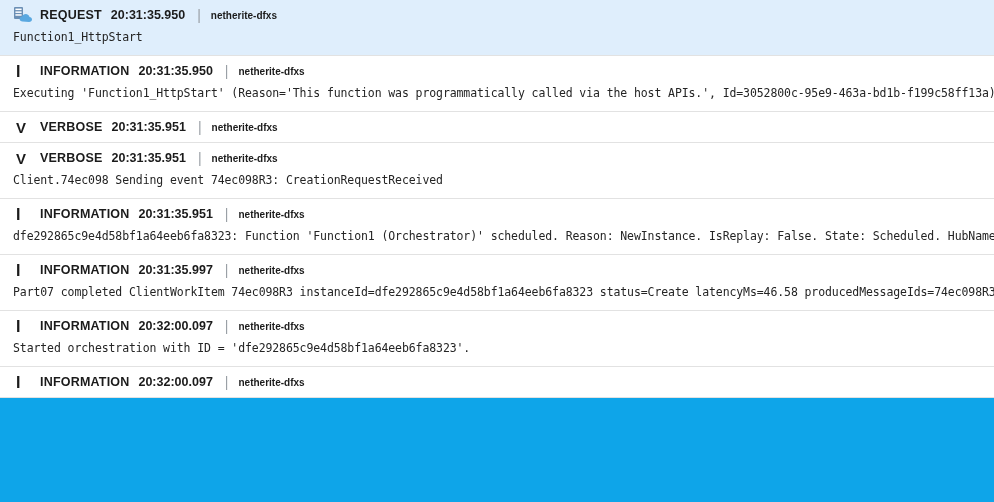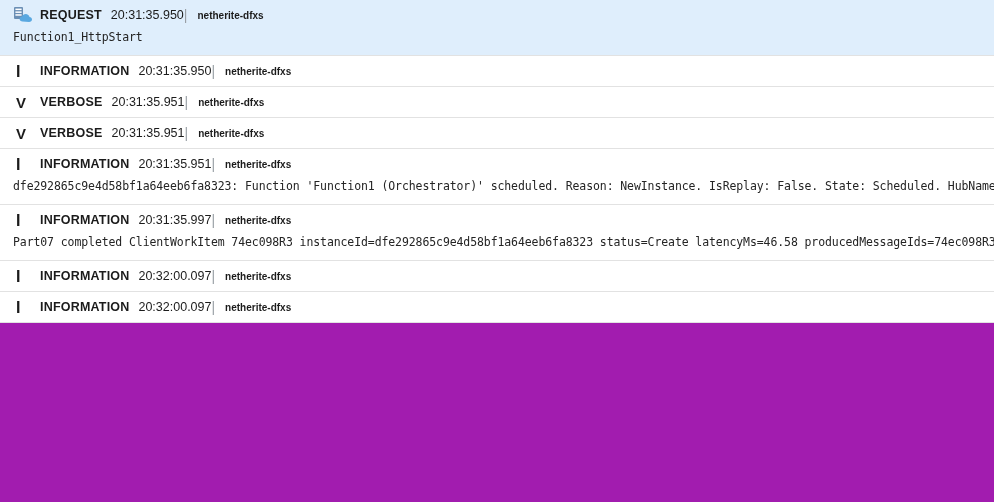--- a/index.html
+++ b/index.html
@@ -10,21 +10,21 @@
   body {
     width: 994px;
     height: 502px;
     overflow: hidden;
     font-family: "Liberation Sans", sans-serif;
     color: #1a1a1a;
   }
   #log-panel {
     width: 994px;
     height: 502px;
-    background: #a21caf;
+    background: #0ea5e9;
     overflow: hidden;
     position: relative;
   }
   .log-entry {
     position: relative;
     padding: 0;
     border-bottom: 1px solid #e2e2e2;
     box-sizing: border-box;
     background: #ffffff;
   }
@@ -63,25 +63,25 @@
   }
   .level-name {
     font-weight: bold;
     font-size: 12.5px;
     letter-spacing: 0.2px;
     color: #1b1b1b;
     margin-right: 9px;
     white-space: nowrap;
   }
   .timestamp {
-    font-weight: normal;
+    font-weight: bold;
     font-size: 12.5px;
     color: #1b1b1b;
     white-space: nowrap;
-    margin-right: 0;
+    margin-right: 12px;
   }
   .sep-pipe {
     color: #9aa0a6;
     font-weight: normal;
     font-size: 14px;
     margin-right: 10px;
     line-height: 14px;
   }
   .app-name {
     font-weight: bold;
@@ -126,20 +126,21 @@
     <div class="log-entry">
       <div class="entry-header">
         <span class="level-icon">
           <span class="level-letter bar">I</span>
         </span>
         <span class="level-name">INFORMATION</span>
         <span class="timestamp">20:31:35.950</span>
         <span class="sep-pipe">|</span>
         <span class="app-name">netherite-dfxs</span>
       </div>
+      <div class="entry-message">Executing 'Function1_HttpStart' (Reason='This function was programmatically called via the host APIs.', Id=3052800c-95e9-463a-bd1b-f199c58ff13a)</div>
     </div>
     <div class="log-entry">
       <div class="entry-header">
         <span class="level-icon">
           <span class="level-letter">V</span>
         </span>
         <span class="level-name">VERBOSE</span>
         <span class="timestamp">20:31:35.951</span>
         <span class="sep-pipe">|</span>
         <span class="app-name">netherite-dfxs</span>
@@ -148,20 +149,21 @@
     <div class="log-entry">
       <div class="entry-header">
         <span class="level-icon">
           <span class="level-letter">V</span>
         </span>
         <span class="level-name">VERBOSE</span>
         <span class="timestamp">20:31:35.951</span>
         <span class="sep-pipe">|</span>
         <span class="app-name">netherite-dfxs</span>
       </div>
+      <div class="entry-message">Client.74ec098 Sending event 74ec098R3: CreationRequestReceived</div>
     </div>
     <div class="log-entry">
       <div class="entry-header">
         <span class="level-icon">
           <span class="level-letter bar">I</span>
         </span>
         <span class="level-name">INFORMATION</span>
         <span class="timestamp">20:31:35.951</span>
         <span class="sep-pipe">|</span>
         <span class="app-name">netherite-dfxs</span>
@@ -183,20 +185,21 @@
     <div class="log-entry">
       <div class="entry-header">
         <span class="level-icon">
           <span class="level-letter bar">I</span>
         </span>
         <span class="level-name">INFORMATION</span>
         <span class="timestamp">20:32:00.097</span>
         <span class="sep-pipe">|</span>
         <span class="app-name">netherite-dfxs</span>
       </div>
+      <div class="entry-message">Started orchestration with ID = 'dfe292865c9e4d58bf1a64eeb6fa8323'.</div>
     </div>
     <div class="log-entry">
       <div class="entry-header">
         <span class="level-icon">
           <span class="level-letter bar">I</span>
         </span>
         <span class="level-name">INFORMATION</span>
         <span class="timestamp">20:32:00.097</span>
         <span class="sep-pipe">|</span>
         <span class="app-name">netherite-dfxs</span>

